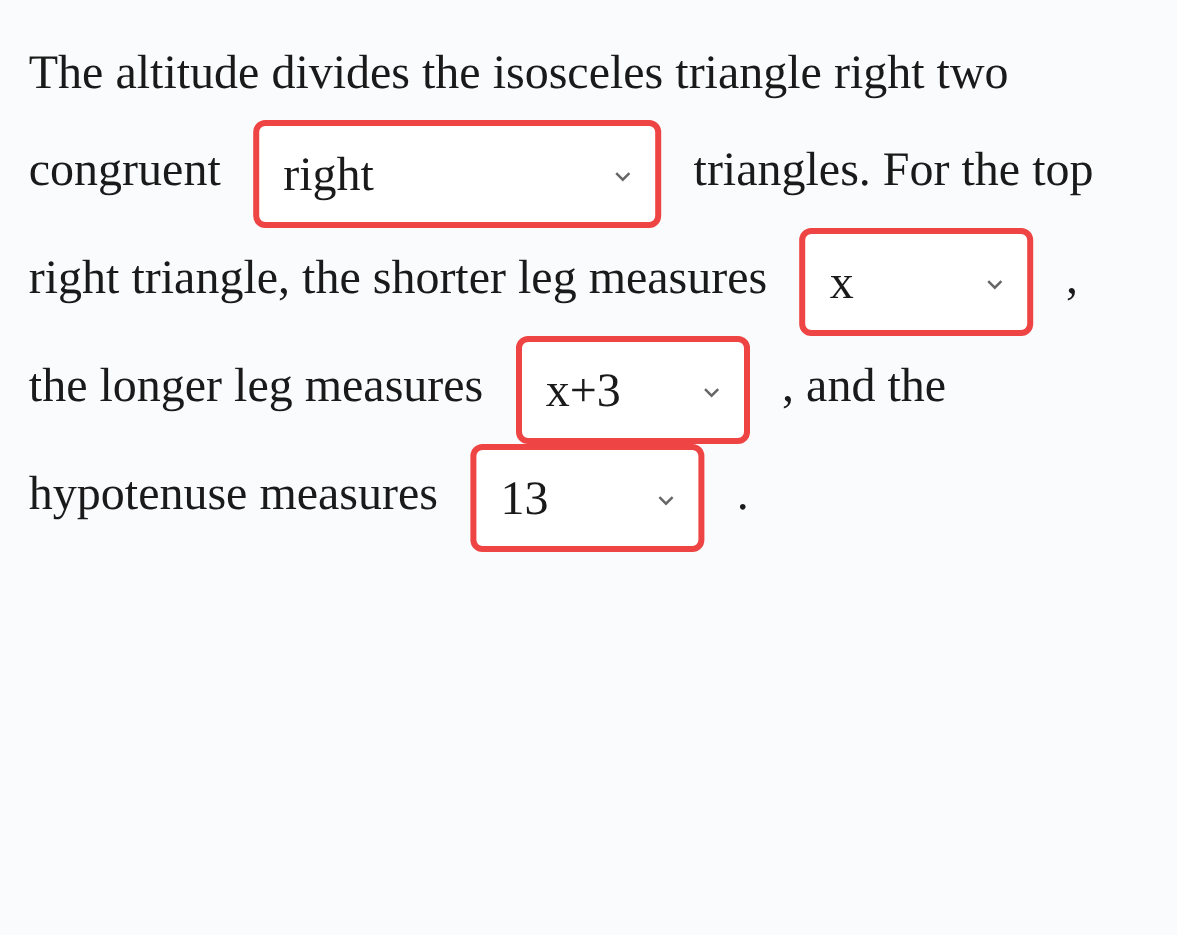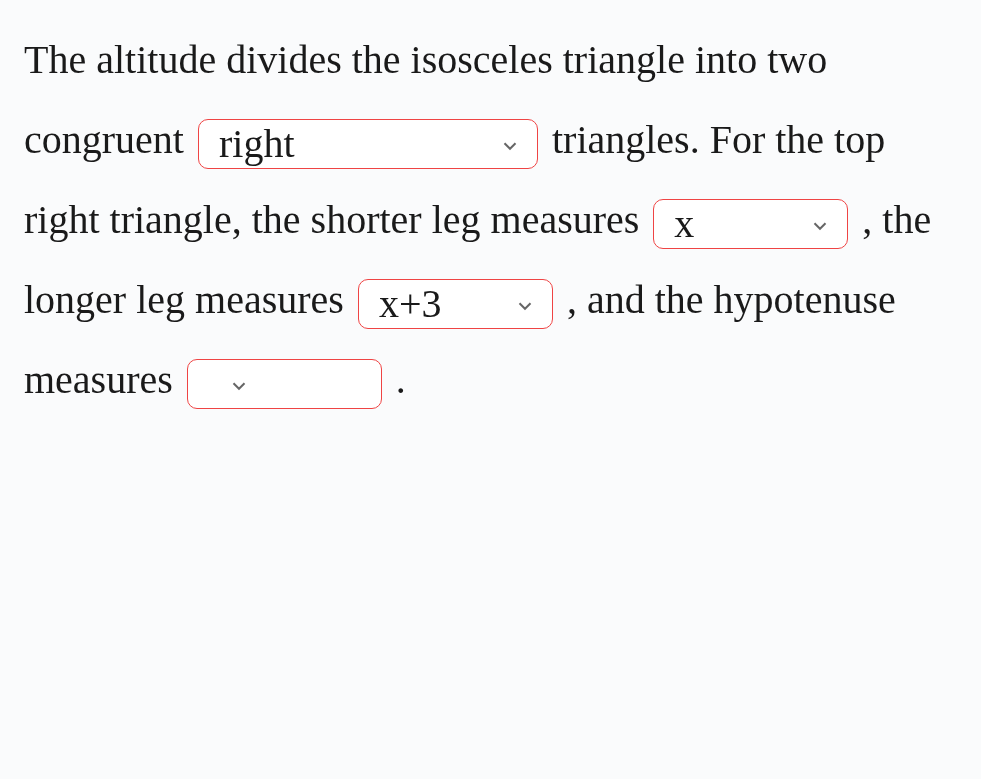--- a/index.html
+++ b/index.html
@@ -17,31 +17,31 @@
       line-height: 2.0;
     }
     .content {
       display: inline;
     }
     .dropdown {
       display: inline-flex;
       align-items: center;
       justify-content: space-between;
       background: #ffffff;
-      border: 1px solid #ef4444;
+      border: 5px solid #ef4444;
       border-radius: 10px;
       padding: 6px 16px 6px 20px;
       font-family: Georgia, 'Times New Roman', serif;
       font-size: 40px;
       color: #1a1a1a;
       cursor: pointer;
       vertical-align: middle;
-      margin: 0 4px;
+      margin: 0 17px;
       line-height: 1.2;
-      height: 50px;
+      height: 90px;
     }
     .dropdown.wide {
       min-width: 340px;
     }
     .dropdown.narrow {
       min-width: 195px;
     }
     .dropdown-label {
       flex: 1;
       text-align: left;
@@ -57,21 +57,21 @@
       stroke-width: 2.2;
       fill: none;
     }
   </style>
 </head>
 <body>
 
 
 
 <div class="content">
-  <span>The altitude divides the isosceles triangle into two congruent </span>
+  <span>The altitude divides the isosceles triangle right two congruent </span>
   <span class="dropdown wide">
     <span class="dropdown-label">right</span>
     <span class="chevron">
       <svg viewBox="0 0 24 24">
           <polyline points="6 9 12 15 18 9"></polyline>
         </svg>
     </span>
   </span>
   <span> triangles. For the top right triangle, the shorter leg measures </span>
   <span class="dropdown narrow">
@@ -86,20 +86,21 @@
   <span class="dropdown narrow">
     <span class="dropdown-label">x+3</span>
     <span class="chevron">
       <svg viewBox="0 0 24 24">
           <polyline points="6 9 12 15 18 9"></polyline>
         </svg>
     </span>
   </span>
   <span>, and the hypotenuse measures </span>
   <span class="dropdown narrow">
+    <span class="dropdown-label">13</span>
     <span class="chevron">
       <svg viewBox="0 0 24 24">
           <polyline points="6 9 12 15 18 9"></polyline>
         </svg>
     </span>
   </span>
   <span>.</span>
 </div>
 
 

